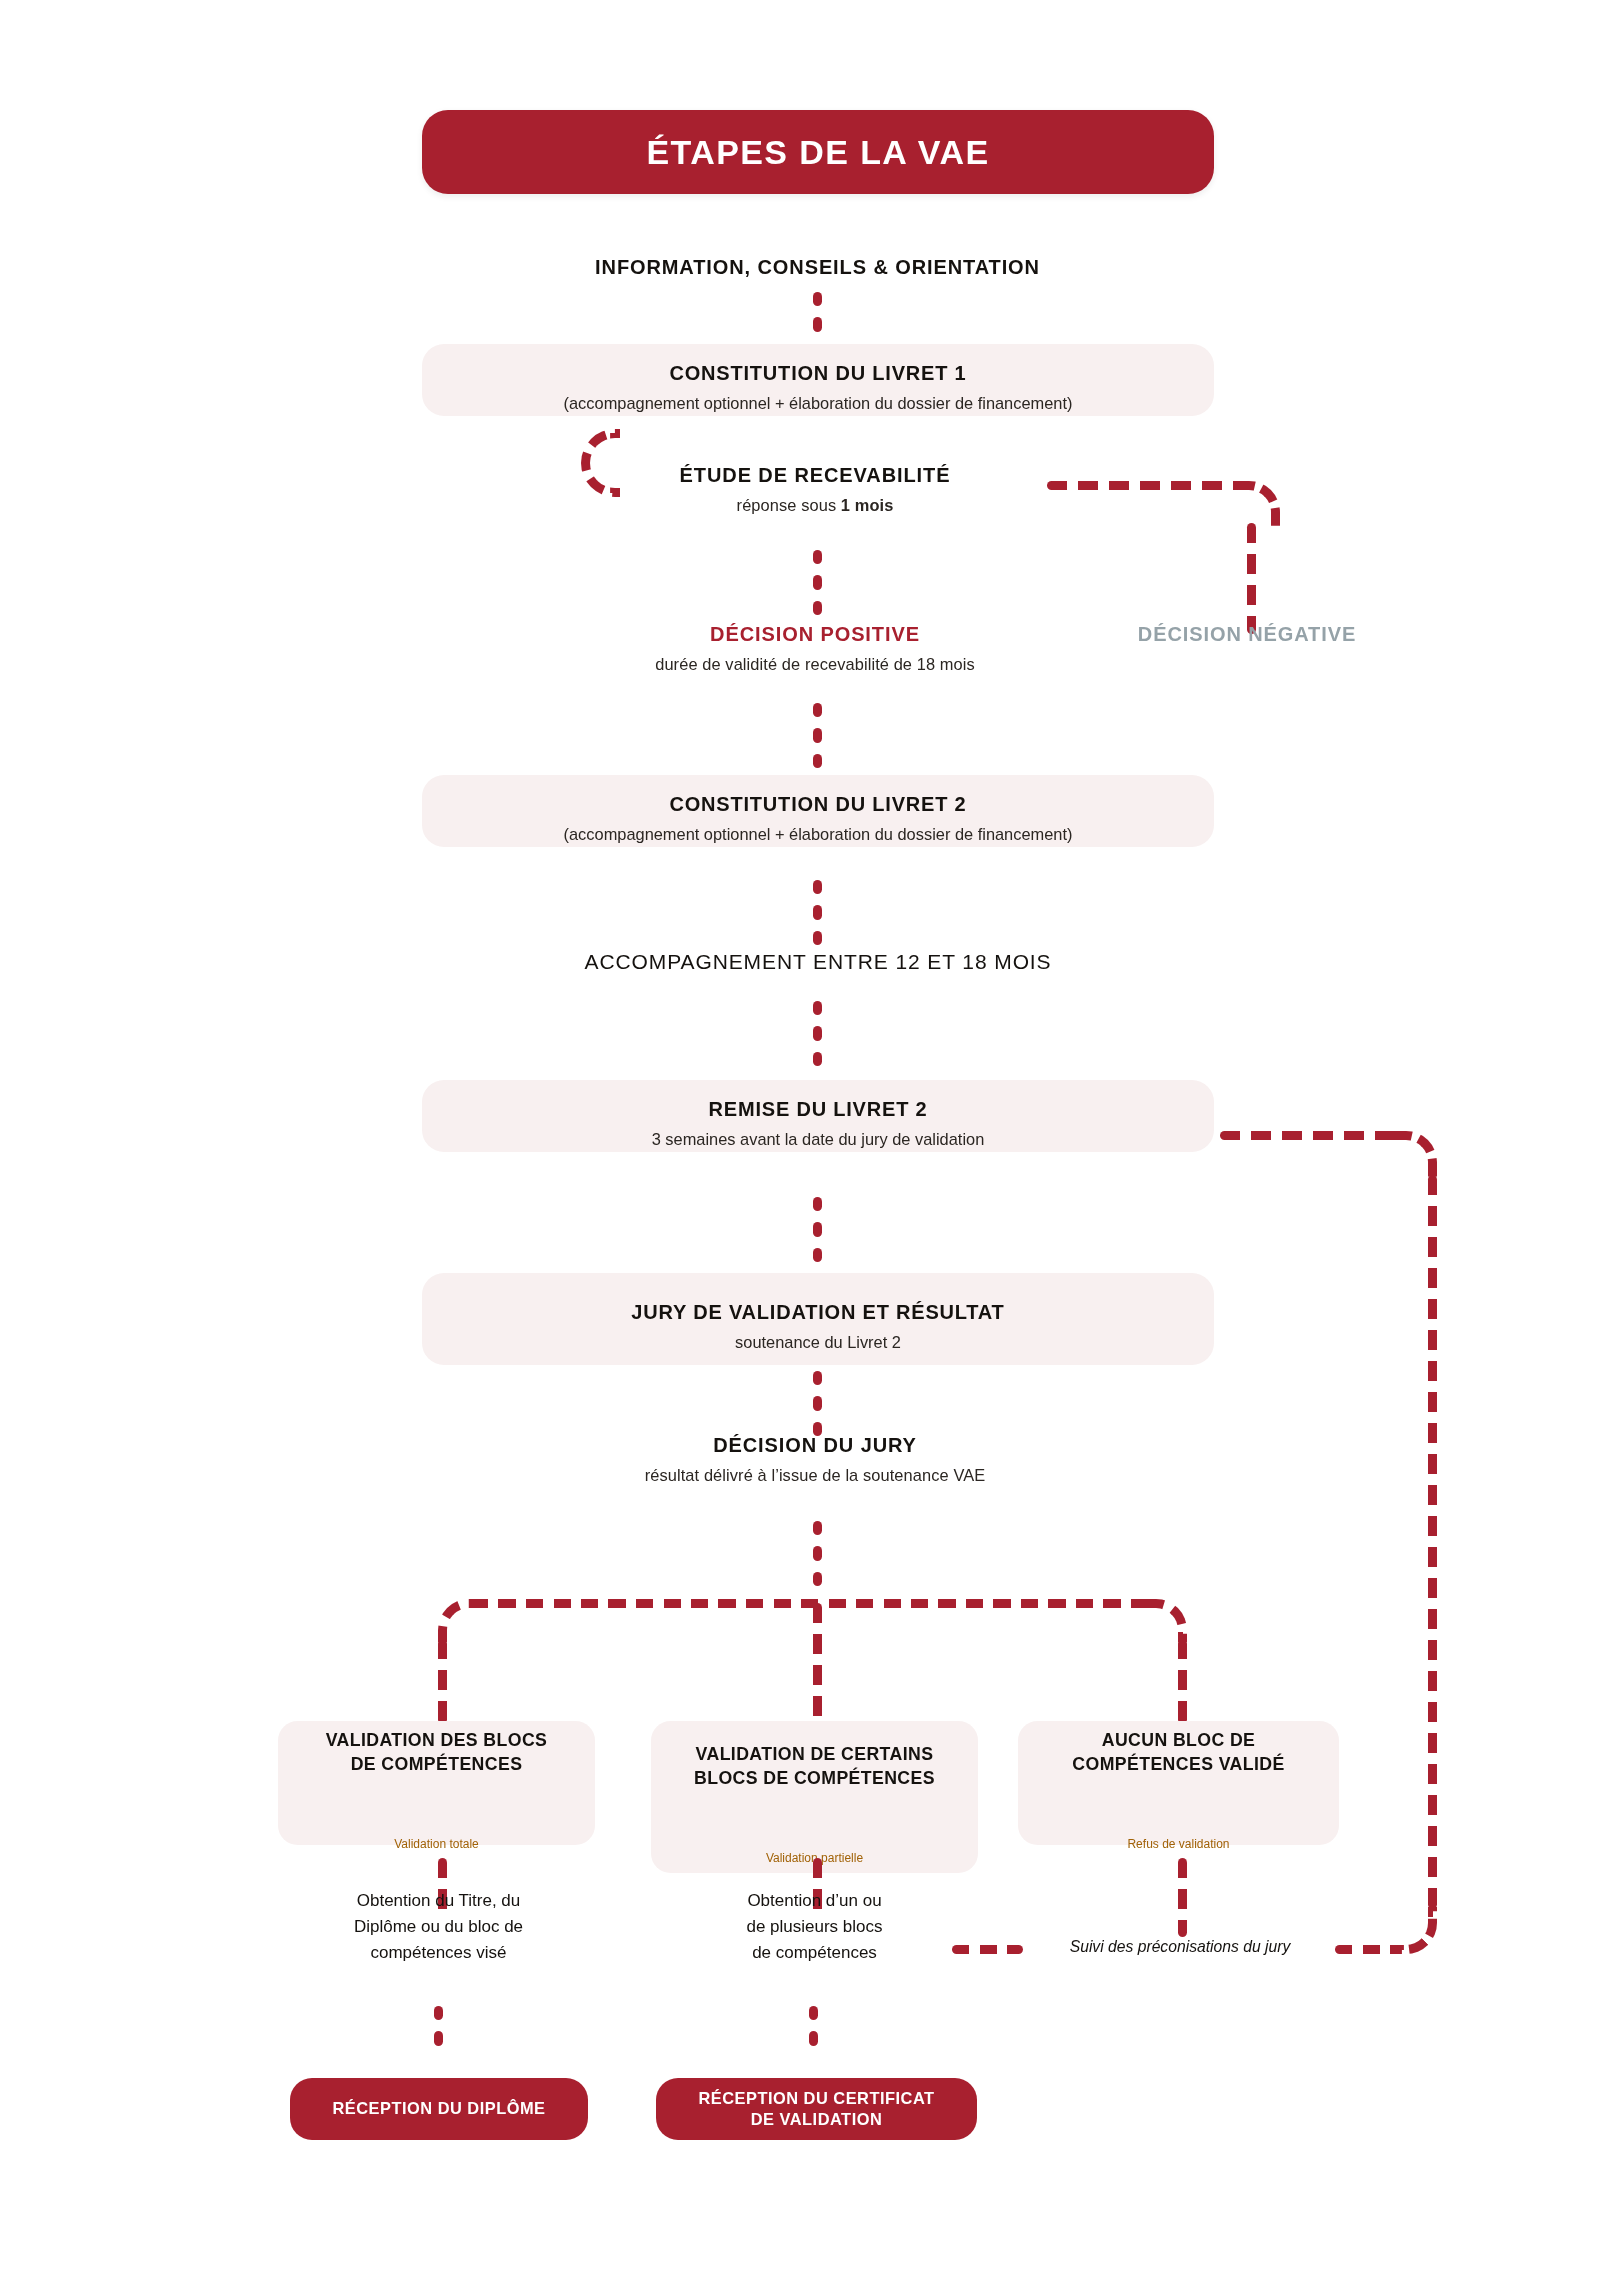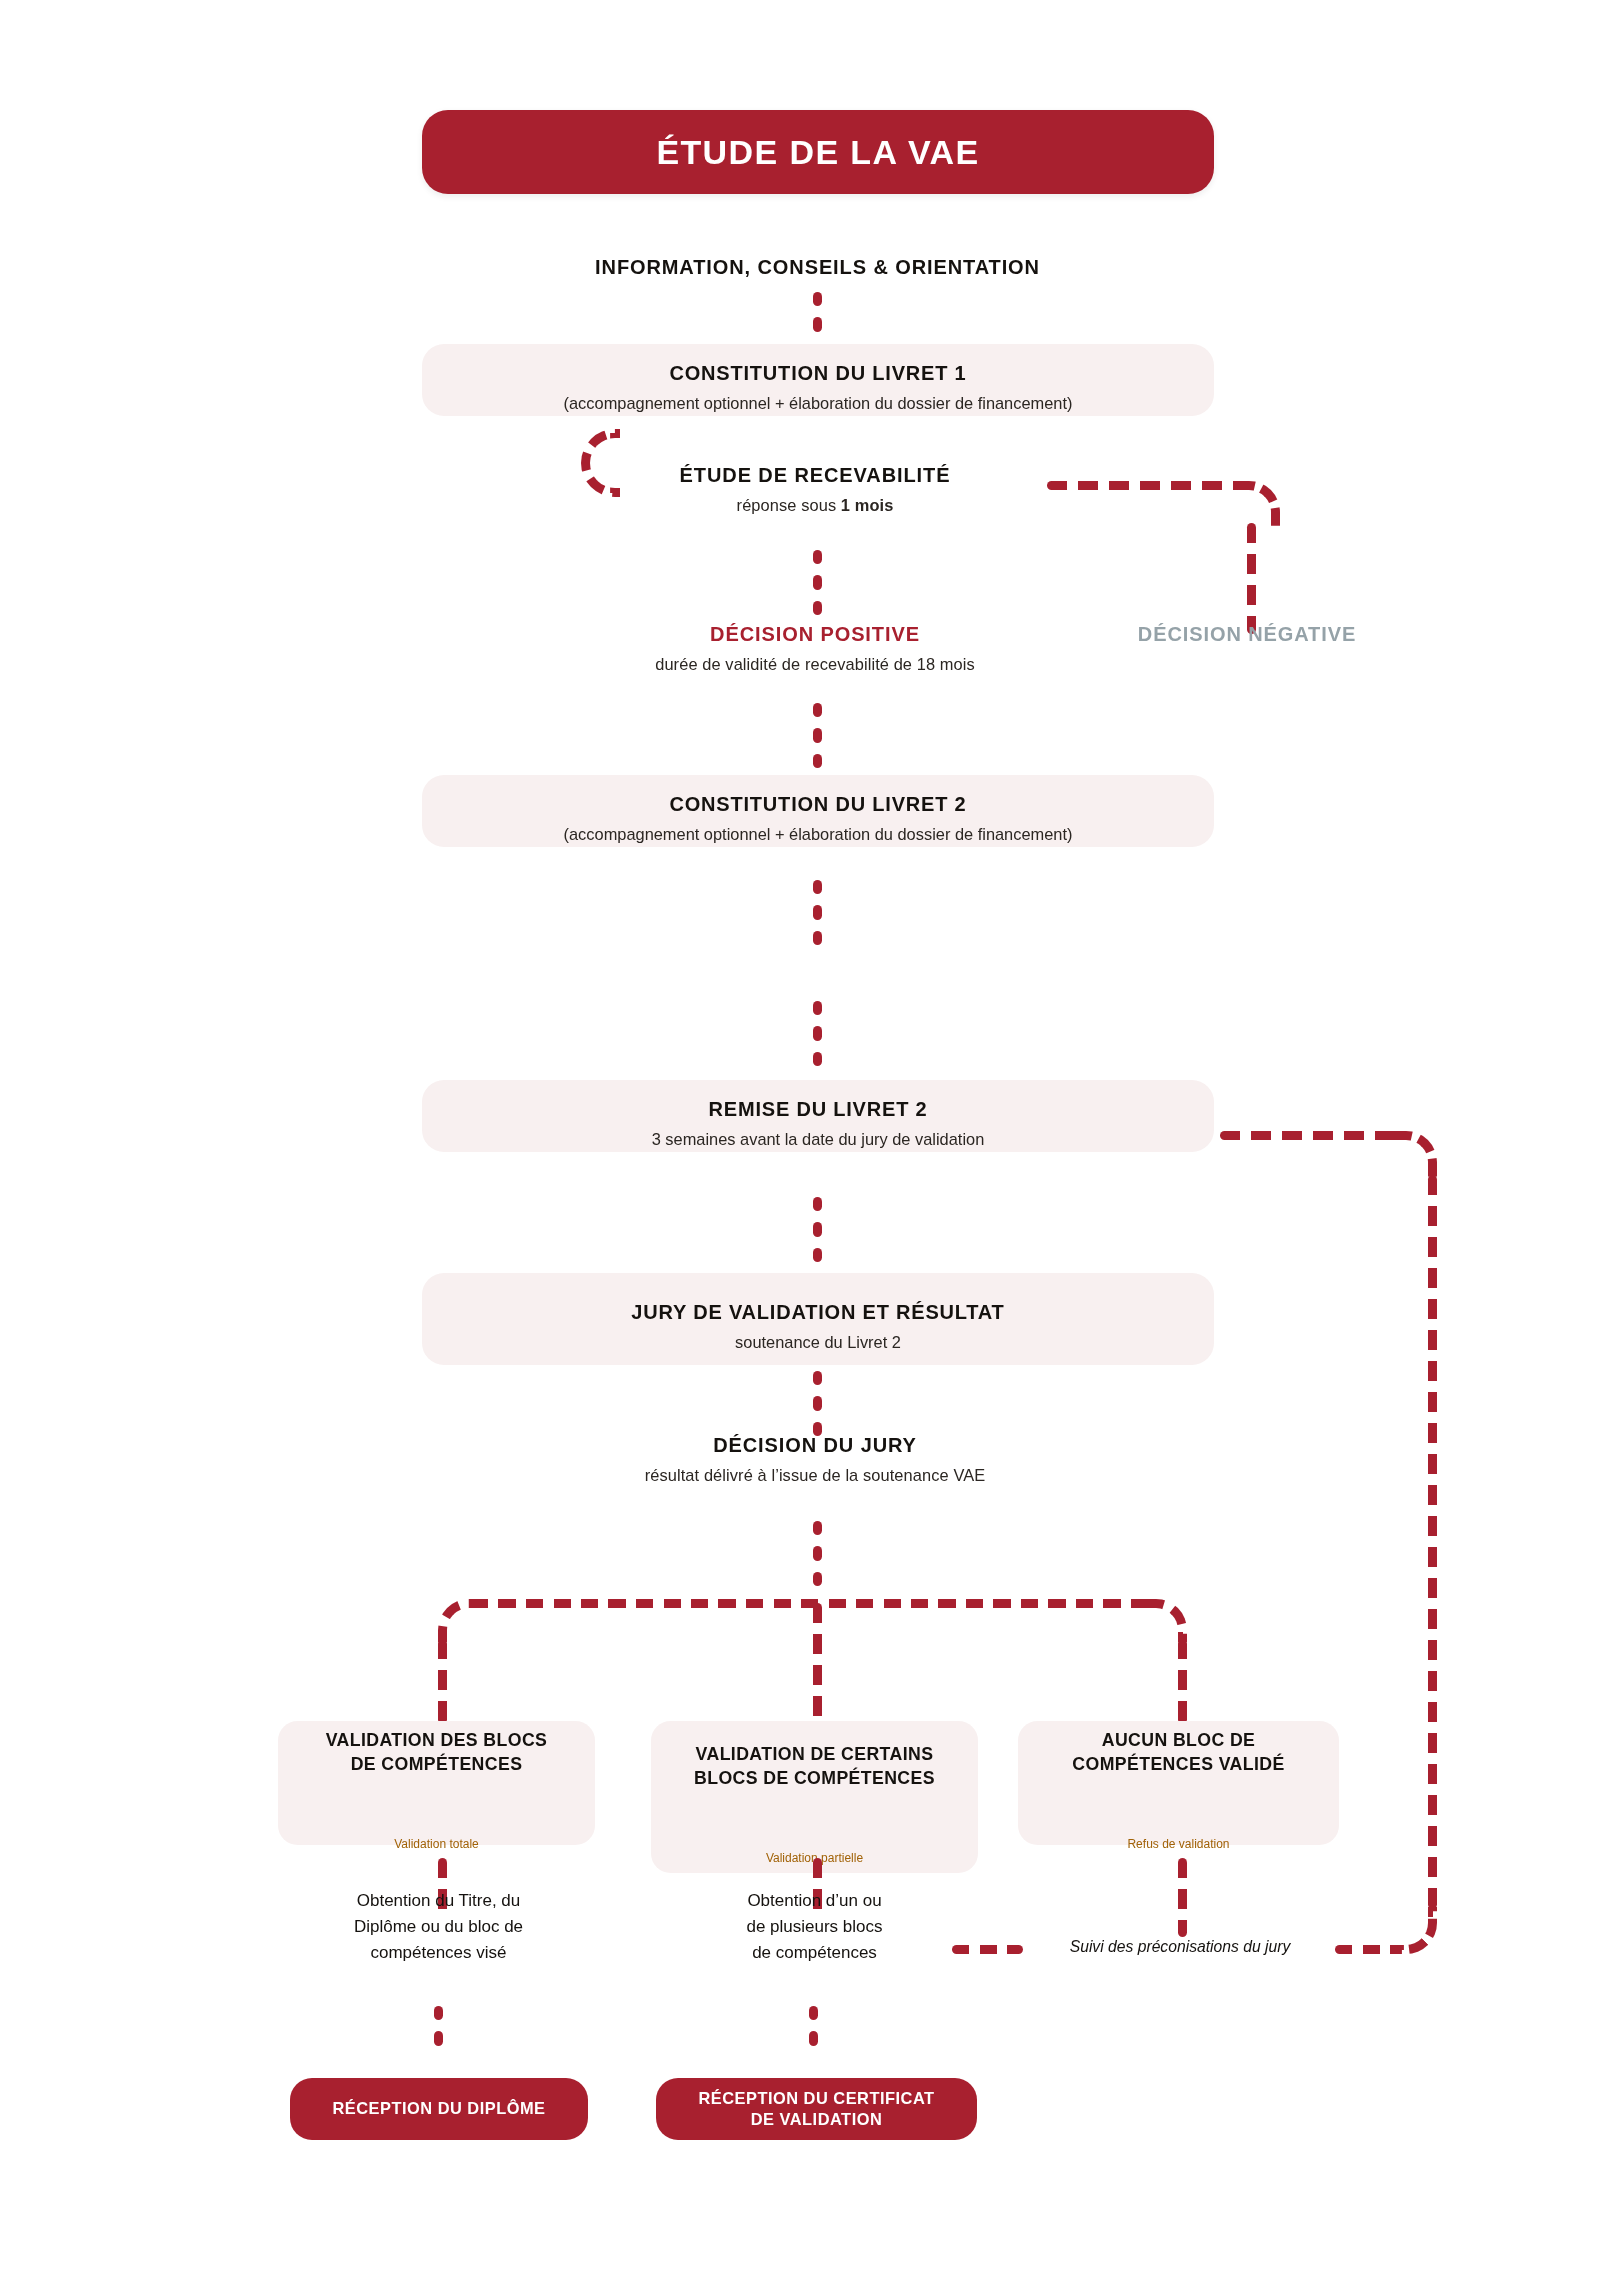--- a/index.html
+++ b/index.html
@@ -118,21 +118,21 @@
   .note-italic{
     font-size:15.7px;font-style:italic;color:#15120f;white-space:nowrap;
   }
 </style>
 </head>
 <body>
 
 <div id="stage">
 
   <div class="abs title-pill">
-    <span>ÉTUDE DE LA VAE</span>
+    <span>ÉTAPES DE LA VAE</span>
   </div>
 
   <div class="abs plain" style="left:196px;top:255px;width:1243px;">
     <div class="h">INFORMATION, CONSEILS &amp; ORIENTATION</div>
   </div>
 
   <div class="abs vdots" style="left:813px;top:292px;">
     <span></span>
       <span></span>
   </div>
@@ -182,20 +182,23 @@
     <div class="h">CONSTITUTION DU LIVRET 2</div>
     <div class="sub">(accompagnement optionnel + élaboration du dossier de financement)</div>
   </div>
 
   <div class="abs vdots" style="left:813px;top:880px;">
     <span></span>
       <span></span>
       <span></span>
   </div>
 
+  <div class="abs plain" style="left:327px;top:949px;width:982px;">
+    <div class="h" style="font-size:21px;font-weight:normal;letter-spacing:0.9px;">ACCOMPAGNEMENT ENTRE 12 ET 18 MOIS</div>
+  </div>
 
   <div class="abs vdots" style="left:813px;top:1001px;">
     <span></span>
       <span></span>
       <span></span>
   </div>
 
   <div class="abs box" style="left:422px;top:1080px;width:792px;height:72px;">
     <div class="h">REMISE DU LIVRET 2</div>
     <div class="sub">3 semaines avant la date du jury de validation</div>

